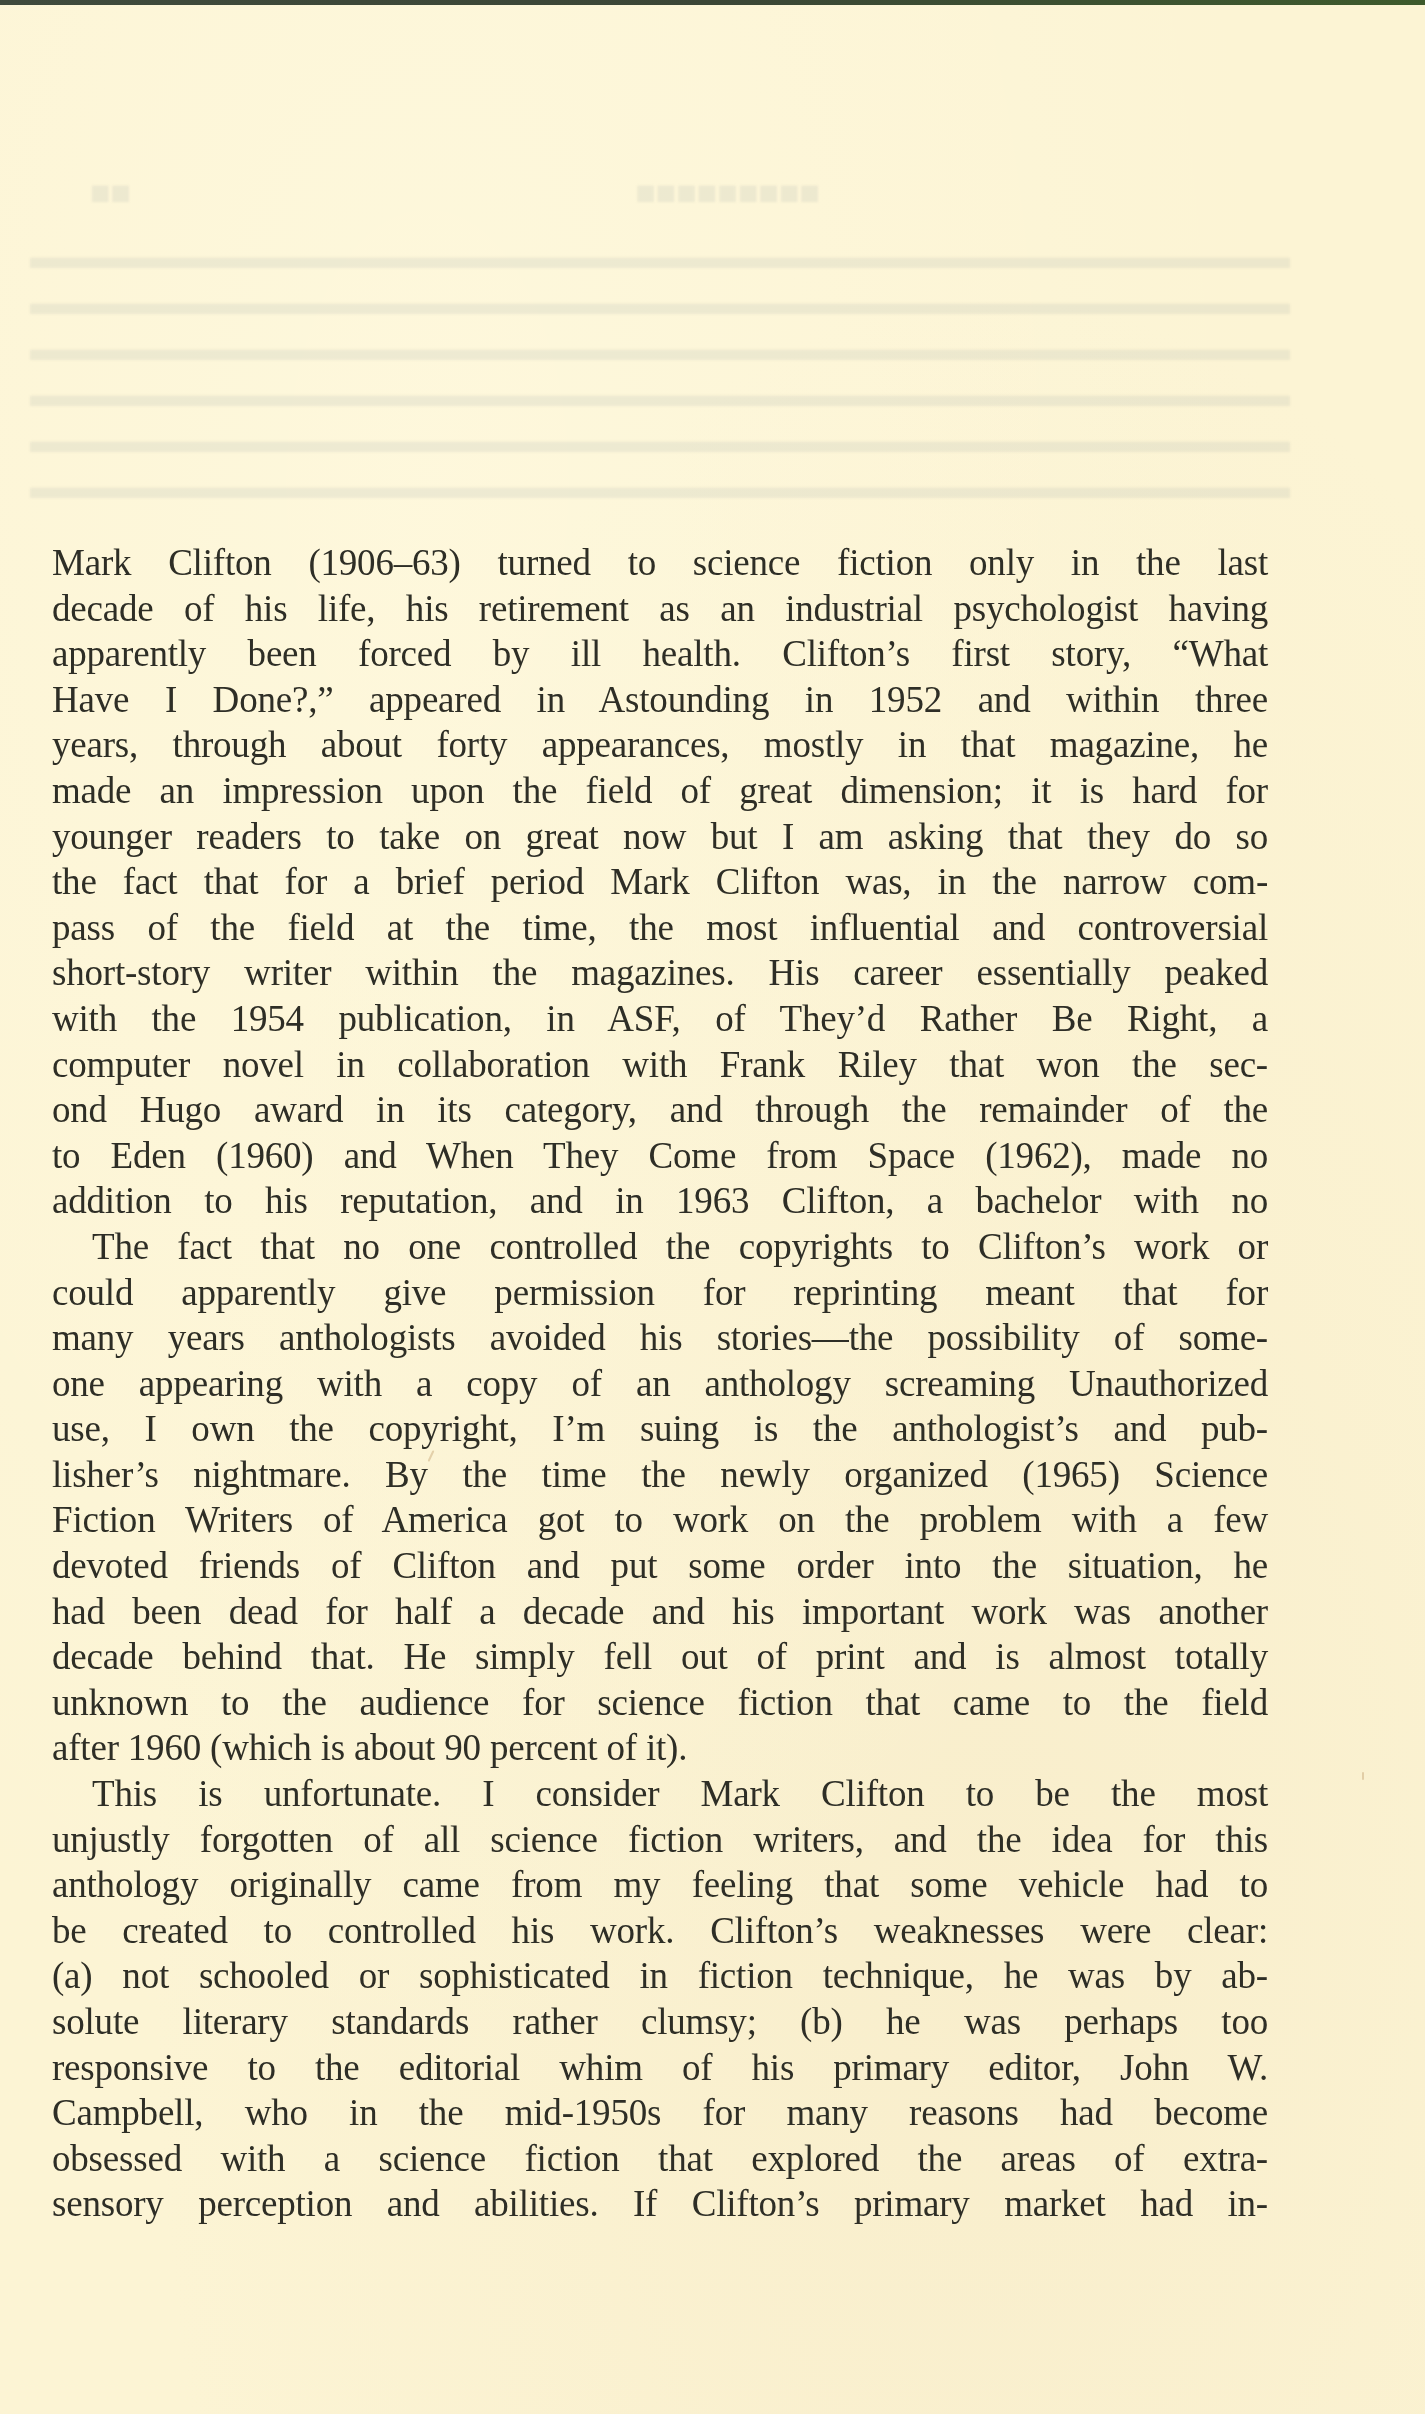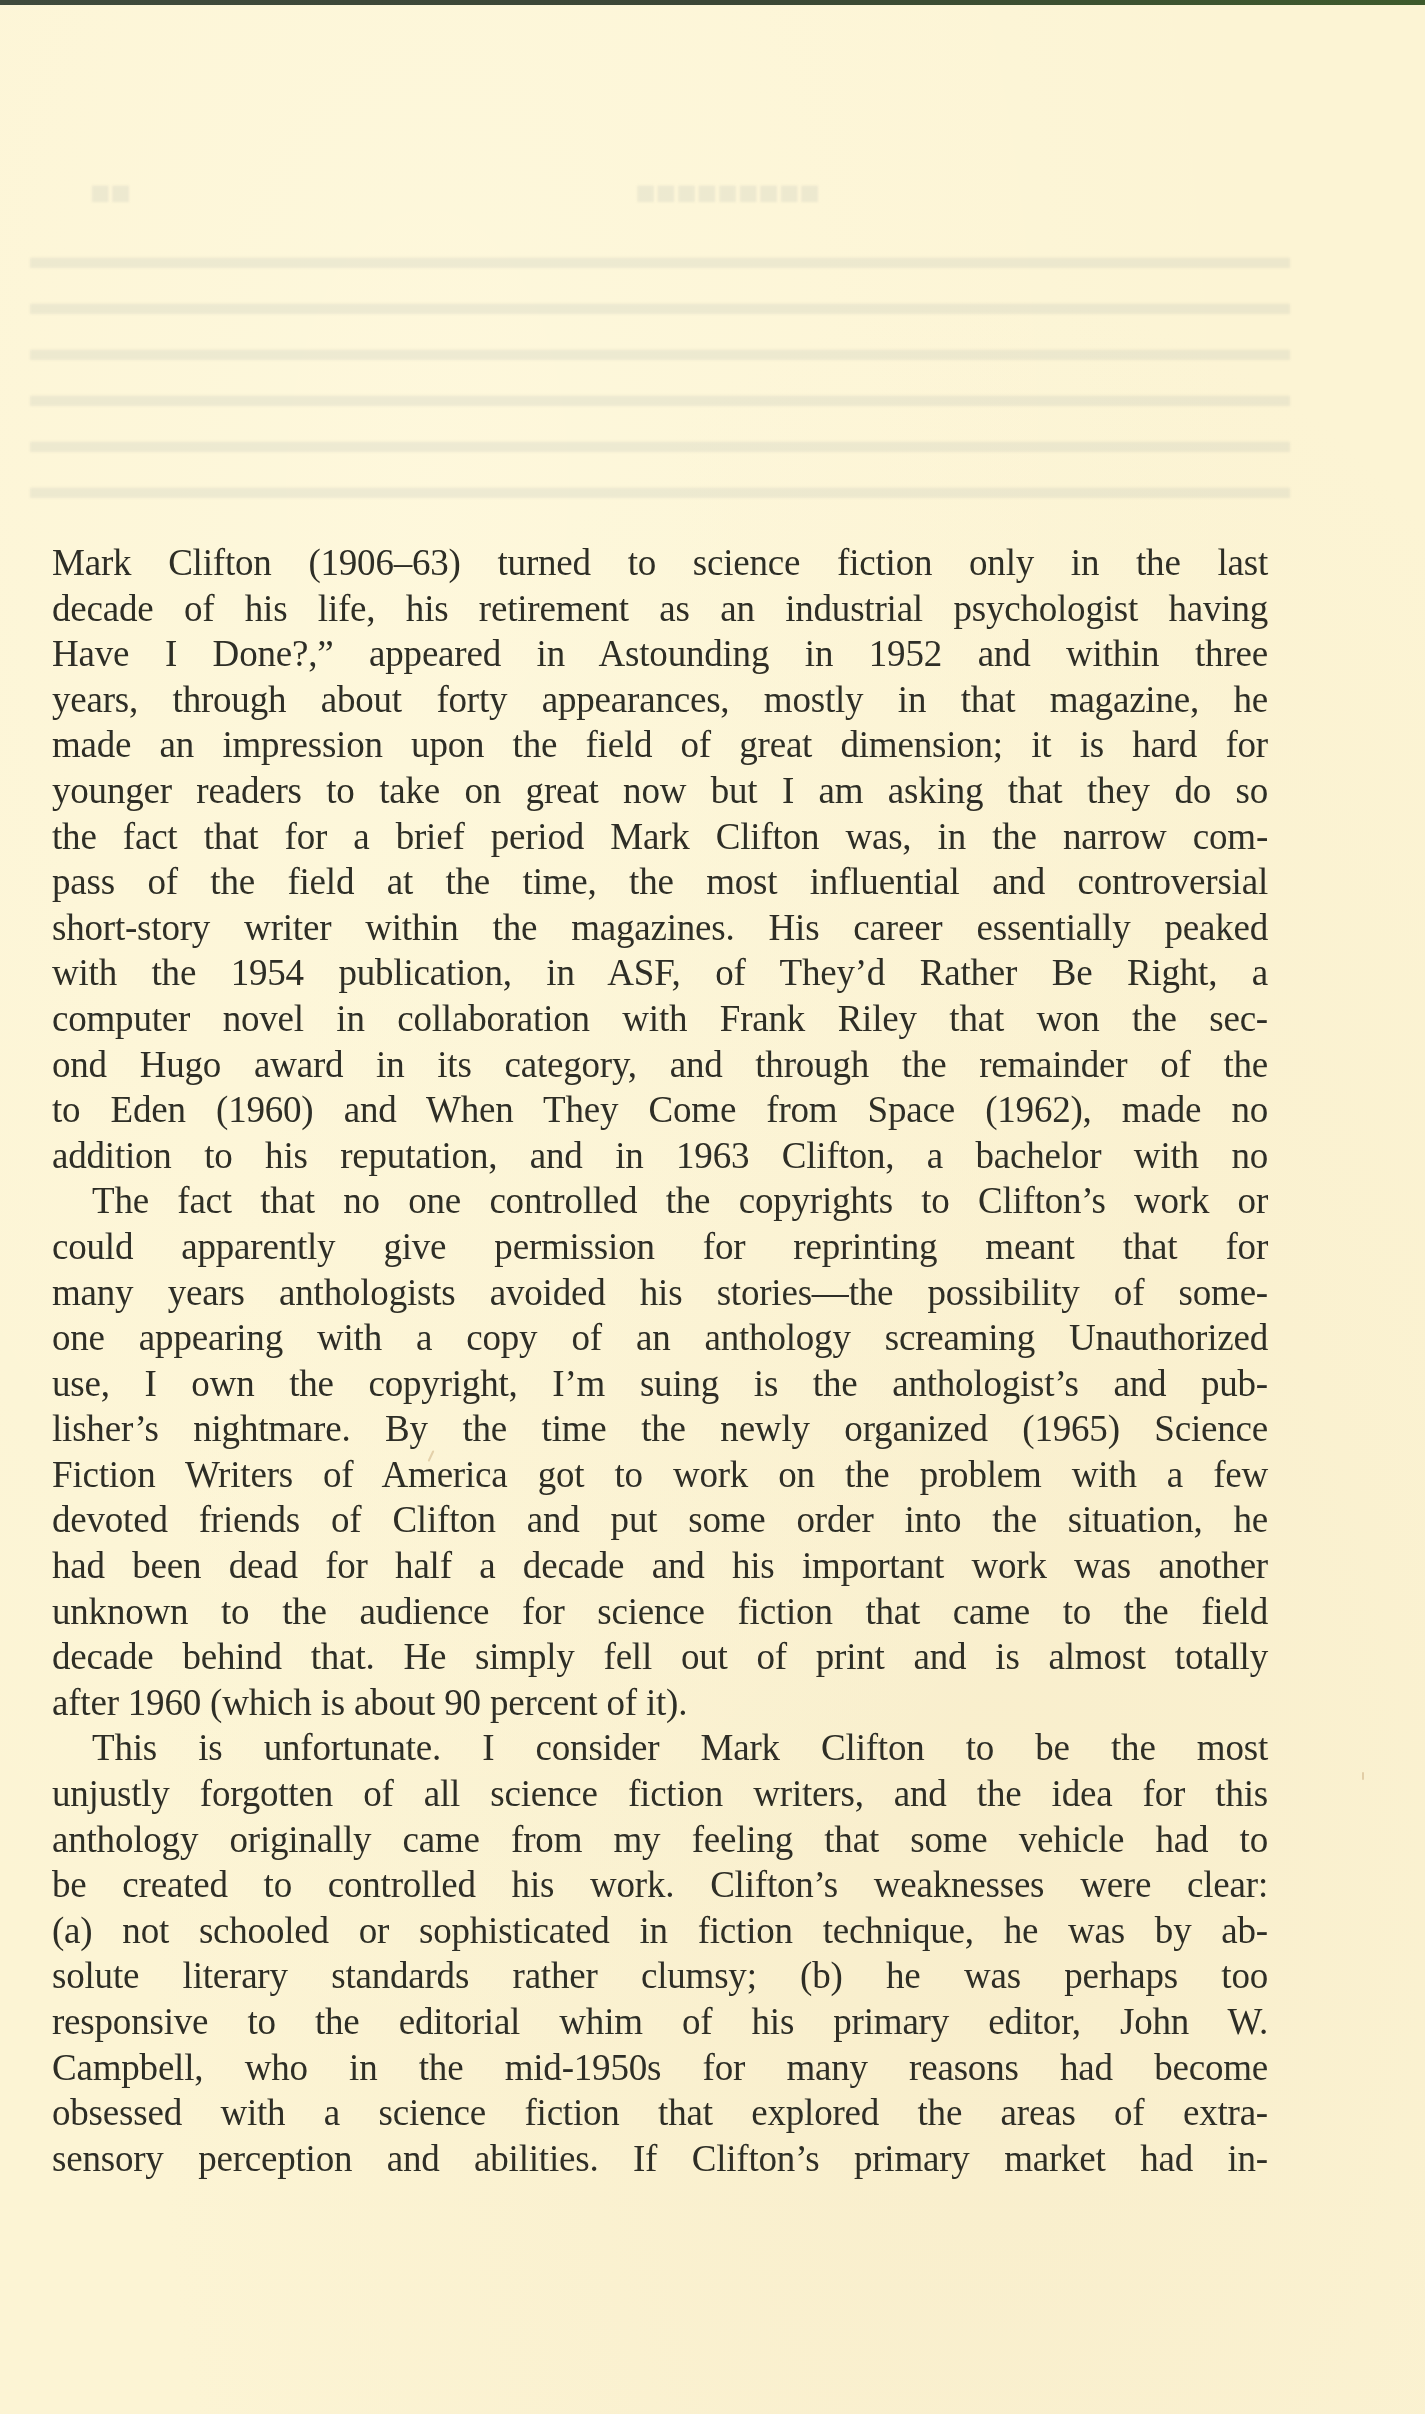--- a/index.html
+++ b/index.html
@@ -106,20 +106,21 @@
     <div class="sh-line">▬▬▬▬▬▬▬▬▬▬▬▬▬▬▬▬▬▬▬▬▬▬▬▬▬▬▬▬▬▬▬▬▬▬▬▬▬▬▬▬</div>
     <div class="sh-line">▬▬▬▬▬▬▬▬▬▬▬▬▬▬▬▬▬▬▬▬▬▬▬▬▬▬▬▬▬▬▬▬▬▬▬▬▬▬▬▬</div>
     <div class="sh-line">▬▬▬▬▬▬▬▬▬▬▬▬▬▬▬▬▬▬▬▬▬▬▬▬▬▬▬▬▬▬▬▬▬▬▬▬▬▬▬▬</div>
     <div class="sh-line">▬▬▬▬▬▬▬▬▬▬▬▬▬▬▬▬▬▬▬▬▬▬▬▬▬▬▬▬▬▬▬▬▬▬▬▬▬▬▬▬</div>
   </div>
 
   <div class="text-block" id="text-block">
       <div>
         <div class="line"><span>Mark Clifton (1906–63) turned to science fiction only in the last</span></div>
         <div class="line"><span>decade of his life, his retirement as an industrial psychologist having</span></div>
+        <div class="line"><span>apparently been forced by ill health. Clifton’s first story, “What</span></div>
         <div class="line"><span>Have I Done?,” appeared in </span><span class="it">Astounding</span><span> in 1952 and within three</span></div>
         <div class="line"><span>years, through about forty appearances, mostly in that magazine, he</span></div>
         <div class="line"><span>made an impression upon the field of great dimension; it is hard for</span></div>
         <div class="line"><span>younger readers to take on great now but I am asking that they do so</span></div>
         <div class="line"><span>the fact that for a brief period Mark Clifton was, in the narrow com-</span></div>
         <div class="line"><span>pass of the field at the time, the most influential and controversial</span></div>
         <div class="line"><span>short-story writer within the magazines. His career essentially peaked</span></div>
         <div class="line"><span>with the 1954 publication, in </span><span class="it">ASF,</span><span> of </span><span class="it">They’d Rather Be Right,</span><span> a</span></div>
         <div class="line"><span>computer novel in collaboration with Frank Riley that won the sec-</span></div>
         <div class="line"><span>ond Hugo award in its category, and through the remainder of the</span></div>
@@ -129,22 +130,22 @@
       <div>
         <div class="line indent"><span>The fact that no one controlled the copyrights to Clifton’s work or</span></div>
         <div class="line"><span>could apparently give permission for reprinting meant that for</span></div>
         <div class="line"><span>many years anthologists avoided his stories—the possibility of some-</span></div>
         <div class="line"><span>one appearing with a copy of an anthology screaming </span><span class="it">Unauthorized</span></div>
         <div class="line"><span class="it">use, I own the copyright, I’m suing</span><span> is the anthologist’s and pub-</span></div>
         <div class="line"><span>lisher’s nightmare. By the time the newly organized (1965) Science</span></div>
         <div class="line"><span>Fiction Writers of America got to work on the problem with a few</span></div>
         <div class="line"><span>devoted friends of Clifton and put some order into the situation, he</span></div>
         <div class="line"><span>had been dead for half a decade and his important work was another</span></div>
+        <div class="line"><span>decade behind that. He simply fell out of print and is almost totally</span></div>
         <div class="line"><span>unknown to the audience for science fiction that came to the field</span></div>
-        <div class="line"><span>decade behind that. He simply fell out of print and is almost totally</span></div>
         <div class="line last"><span>after 1960 (which is about 90 percent of it).</span></div>
       </div>
       <div>
         <div class="line indent"><span>This is unfortunate. I consider Mark Clifton to be the most</span></div>
         <div class="line"><span>unjustly forgotten of all science fiction writers, and the idea for this</span></div>
         <div class="line"><span>anthology originally came from my feeling that some vehicle had to</span></div>
         <div class="line"><span>be created to controlled his work. Clifton’s weaknesses were clear:</span></div>
         <div class="line"><span>(a) not schooled or sophisticated in fiction technique, he was by ab-</span></div>
         <div class="line"><span>solute literary standards rather clumsy; (b) he was perhaps too</span></div>
         <div class="line"><span>responsive to the editorial whim of his primary editor, John W.</span></div>

